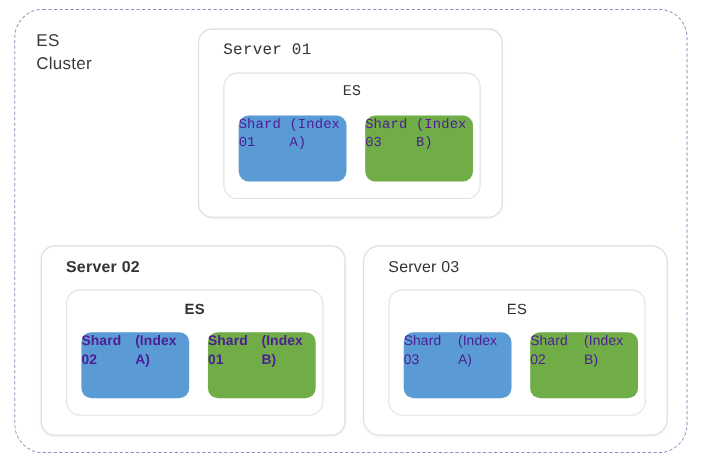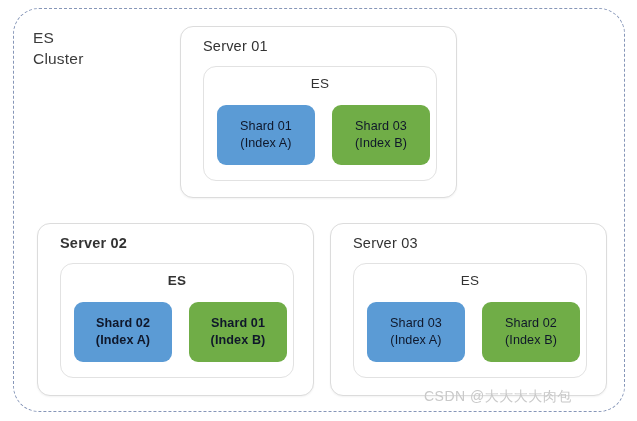--- a/index.html
+++ b/index.html
@@ -74,24 +74,23 @@
     font-size: 13.5px;
     color: #333333;
     letter-spacing: 0.2px;
   }
 
   
   .shard {
     position: absolute;
     box-sizing: border-box;
     border-radius: 9px;
-    color: #0f172a;
+    color: #4c1d95;
     display: flex;
-    flex-direction: column;
-    align-items: center;
+    flex-direction: row;
     justify-content: center;
     font-size: 12.6px;
     line-height: 17px;
     letter-spacing: 0.1px;
   }
   .shard .shard-name,
   .shard .shard-index { display: block; }
 
   
   .watermark {
@@ -107,21 +106,21 @@
 </style>
 </head>
 <body>
 
 <div id="canvas">
 
   <div class="cluster-box"></div>
   <div class="cluster-label">ES
 Cluster</div>
 
-  <div class="server-card" style="left:180px; top:26px; width:277px; height:172px;">
+  <div class="server-card" style="left:180px; top:26px; width:277px; height:172px;font-family:Liberation Mono, monospace;">
     <div class="server-title" style="left:22px; top:11px;">Server 01</div>
 
     <div class="es-card" style="left:22px; top:39px; width:234px; height:115px;">
       <div class="es-title" style="top:9px;">ES</div>
 
       <div class="shard" style="left:13px; top:38px; width:98px; height:60px; background:#5b9bd5;">
         <span class="shard-name">Shard 01</span>
         <span class="shard-index">(Index A)</span>
       </div>
 
@@ -143,33 +142,32 @@
         <span class="shard-index">(Index A)</span>
       </div>
 
       <div class="shard" style="left:128px; top:38px; width:98px; height:60px; background:#70ad47;">
         <span class="shard-name">Shard 01</span>
         <span class="shard-index">(Index B)</span>
       </div>
     </div>
   </div>
 
-  <div class="server-card" style="left:330px; top:223px; width:277px; height:173px;">
+  <div class="server-card" style="left:330px; top:223px; width:277px; height:173px;border-radius:15px;">
     <div class="server-title" style="left:22px; top:11px;">Server 03</div>
 
     <div class="es-card" style="left:22px; top:39px; width:234px; height:115px;">
       <div class="es-title" style="top:9px;">ES</div>
 
       <div class="shard" style="left:13px; top:38px; width:98px; height:60px; background:#5b9bd5;">
         <span class="shard-name">Shard 03</span>
         <span class="shard-index">(Index A)</span>
       </div>
 
       <div class="shard" style="left:128px; top:38px; width:98px; height:60px; background:#70ad47;">
         <span class="shard-name">Shard 02</span>
         <span class="shard-index">(Index B)</span>
       </div>
     </div>
   </div>
 
-  <div class="watermark">CSDN @大大大大肉包</div>
 
 </div>
 
 </body></html>

